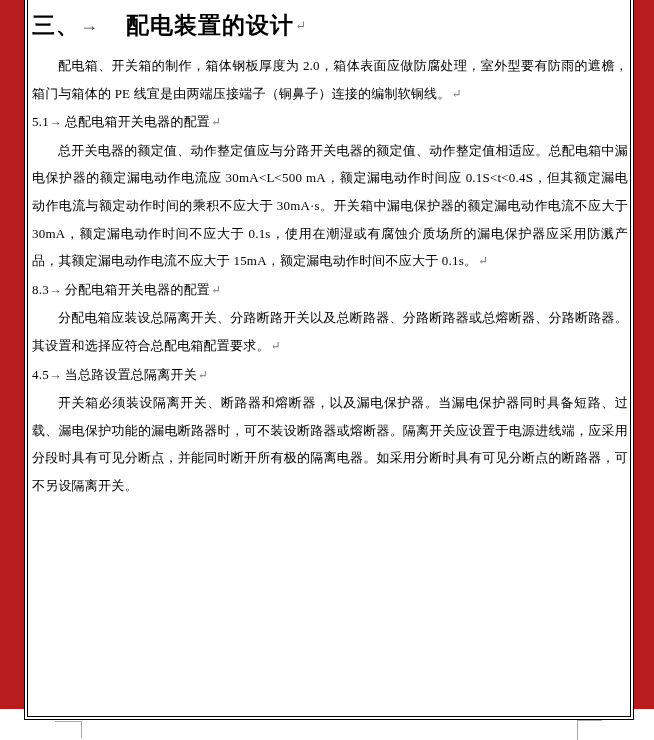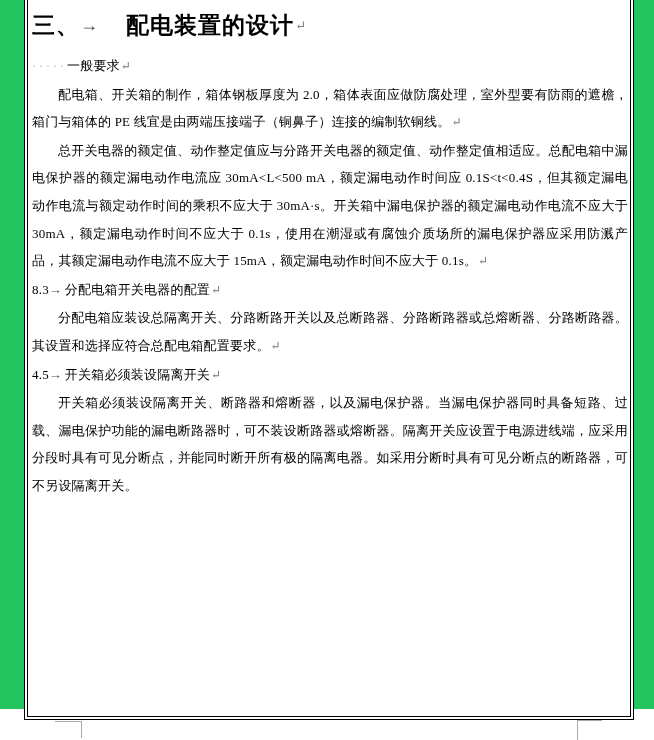--- a/index.html
+++ b/index.html
@@ -8,21 +8,21 @@
     background: #ffffff;
     width: 654px;
     height: 740px;
     overflow: hidden;
     font-family: "Liberation Serif", "DejaVu Serif", serif;
   }
   .viewport {
     position: relative;
     width: 654px;
     height: 709px;
-    background: #22c55e;
+    background: #b91c1c;
   }
   
   .page {
     position: absolute;
     left: 24px;
     top: -10px;
     width: 602px;
     height: 726px;
     background: #ffffff;
     border-left: 4px double #000000;
@@ -97,24 +97,24 @@
     border-left: 1px solid #a8a8a8;
   }
 </style>
 </head>
 <body>
 
 <div class="viewport">
   <div class="page">
     <div class="content">
         <p class="para title"><span class="seg-text">三、</span><span class="seg-tab">→</span><span class="seg-text">配电装置的设计</span><span class="seg-pilcrow">↵</span></p>
-        <p class="para heading"><span class="seg-spaces">·····</span><span class="seg-text">一般要求</span><span class="seg-pilcrow">↵</span></p>
         <p class="para indent"><span class="seg-text">配电箱、开关箱的制作，箱体钢板厚度为 2.0，箱体表面应做防腐处理，室外型要有防雨的遮檐，箱门与箱体的 PE 线宜是由两端压接端子（铜鼻子）连接的编制软铜线。</span><span class="seg-pilcrow">↵</span></p>
+        <p class="para heading"><span class="seg-text">5.1</span><span class="seg-tab">→</span><span class="seg-text">总配电箱开关电器的配置</span><span class="seg-pilcrow">↵</span></p>
         <p class="para indent"><span class="seg-text">总开关电器的额定值、动作整定值应与分路开关电器的额定值、动作整定值相适应。总配电箱中漏电保护器的额定漏电动作电流应 30mA&lt;L&lt;500 mA，额定漏电动作时间应 0.1S&lt;t&lt;0.4S，但其额定漏电动作电流与额定动作时间的乘积不应大于 30mA·s。开关箱中漏电保护器的额定漏电动作电流不应大于 30mA，额定漏电动作时间不应大于 0.1s，使用在潮湿或有腐蚀介质场所的漏电保护器应采用防溅产品，其额定漏电动作电流不应大于 15mA，额定漏电动作时间不应大于 0.1s。</span><span class="seg-pilcrow">↵</span></p>
         <p class="para heading"><span class="seg-text">8.3</span><span class="seg-tab">→</span><span class="seg-text">分配电箱开关电器的配置</span><span class="seg-pilcrow">↵</span></p>
         <p class="para indent"><span class="seg-text">分配电箱应装设总隔离开关、分路断路开关以及总断路器、分路断路器或总熔断器、分路断路器。其设置和选择应符合总配电箱配置要求。</span><span class="seg-pilcrow">↵</span></p>
-        <p class="para heading"><span class="seg-text">4.5</span><span class="seg-tab">→</span><span class="seg-text">开关箱必须装设隔离开关</span><span class="seg-pilcrow">↵</span></p>
+        <p class="para heading"><span class="seg-text">4.5</span><span class="seg-tab">→</span><span class="seg-text">当总路设置总隔离开关</span><span class="seg-pilcrow">↵</span></p>
         <p class="para indent"><span class="seg-text">开关箱必须装设隔离开关、断路器和熔断器，以及漏电保护器。当漏电保护器同时具备短路、过载、漏电保护功能的漏电断路器时，可不装设断路器或熔断器。隔离开关应设置于电源进线端，应采用分段时具有可见分断点，并能同时断开所有极的隔离电器。如采用分断时具有可见分断点的断路器，可不另设隔离开关。</span></p>
       </div>
   </div>
   <div class="crop-mark crop-left"></div>
   <div class="crop-mark crop-right"></div>
 </div>
 
 </body></html>

